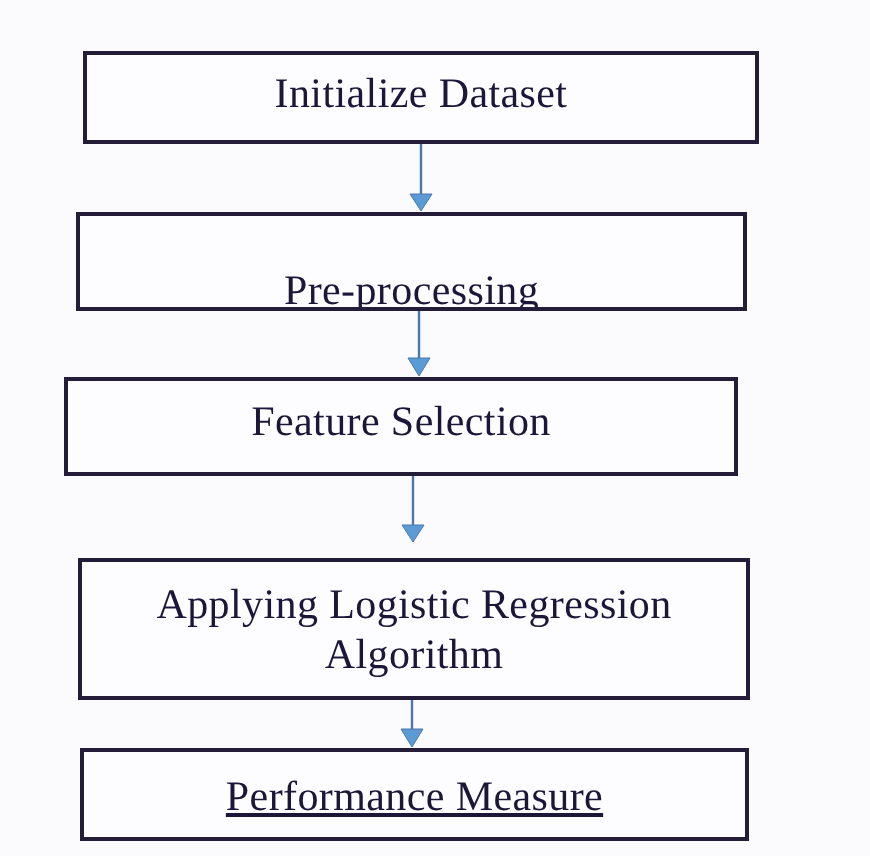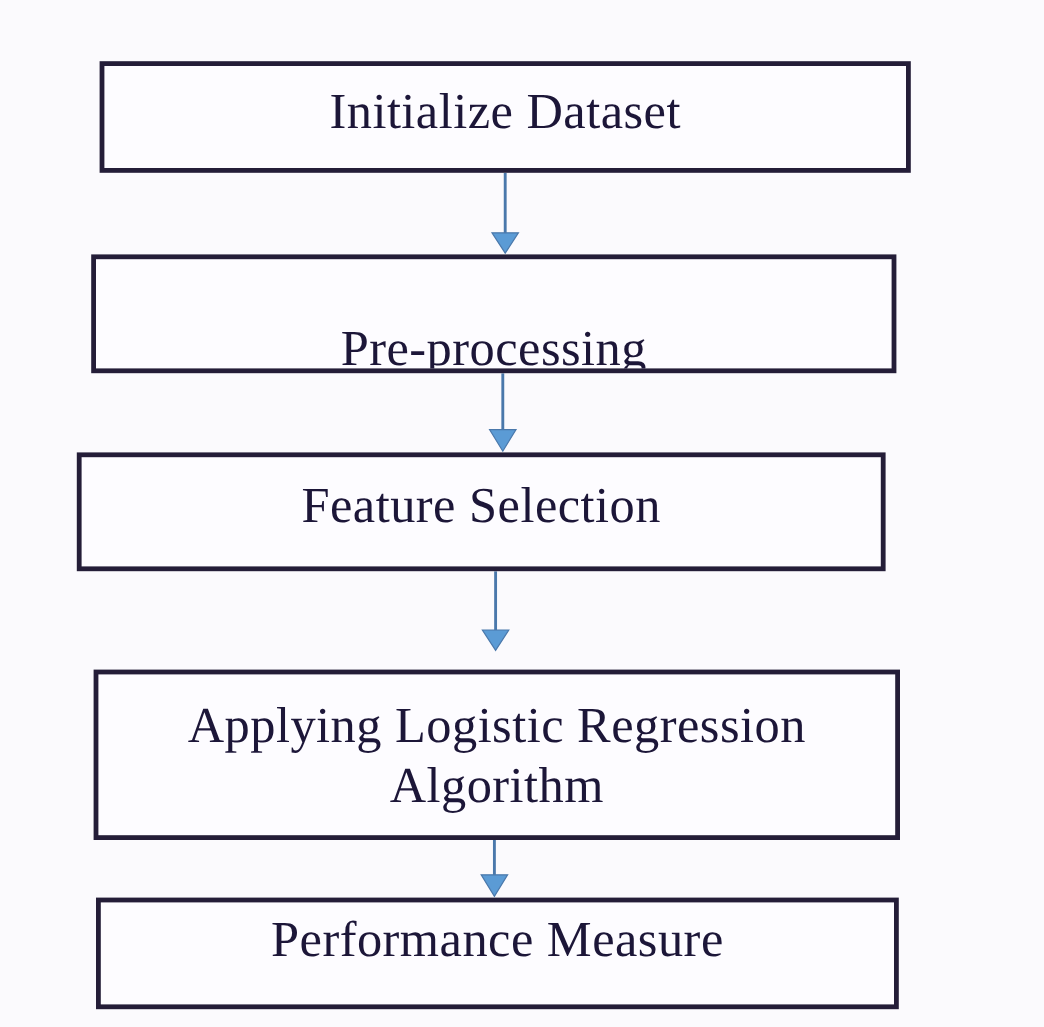--- a/index.html
+++ b/index.html
@@ -49,21 +49,21 @@
   #node-1 { left: 83px;  top: 51px;  width: 676px; height: 93px; }
   #node-2 { left: 76px;  top: 212px; width: 671px; height: 99px; }
   #node-3 { left: 64px;  top: 377px; width: 674px; height: 99px; }
   #node-4 { left: 78px;  top: 543px; width: 672px; height: 142px; margin-top: 15px; }
   #node-5 { left: 80px;  top: 748px; width: 669px; height: 93px; }
 
   #node-1 .node-label { padding-top: 14px; }
   #node-2 .node-label { padding-top: 16px; margin-top: 34px; }
   #node-3 .node-label { padding-top: 16px; }
   #node-4 .node-label { padding-top: 18px; }
-  #node-5 .node-label { padding-top: 7px; }
+  #node-5 .node-label { padding-top: 20px; text-decoration: underline; }
 
   
   .connector {
     position: absolute;
     left: 0;
     top: 0;
     width: 870px;
     height: 856px;
     pointer-events: none;
   }

